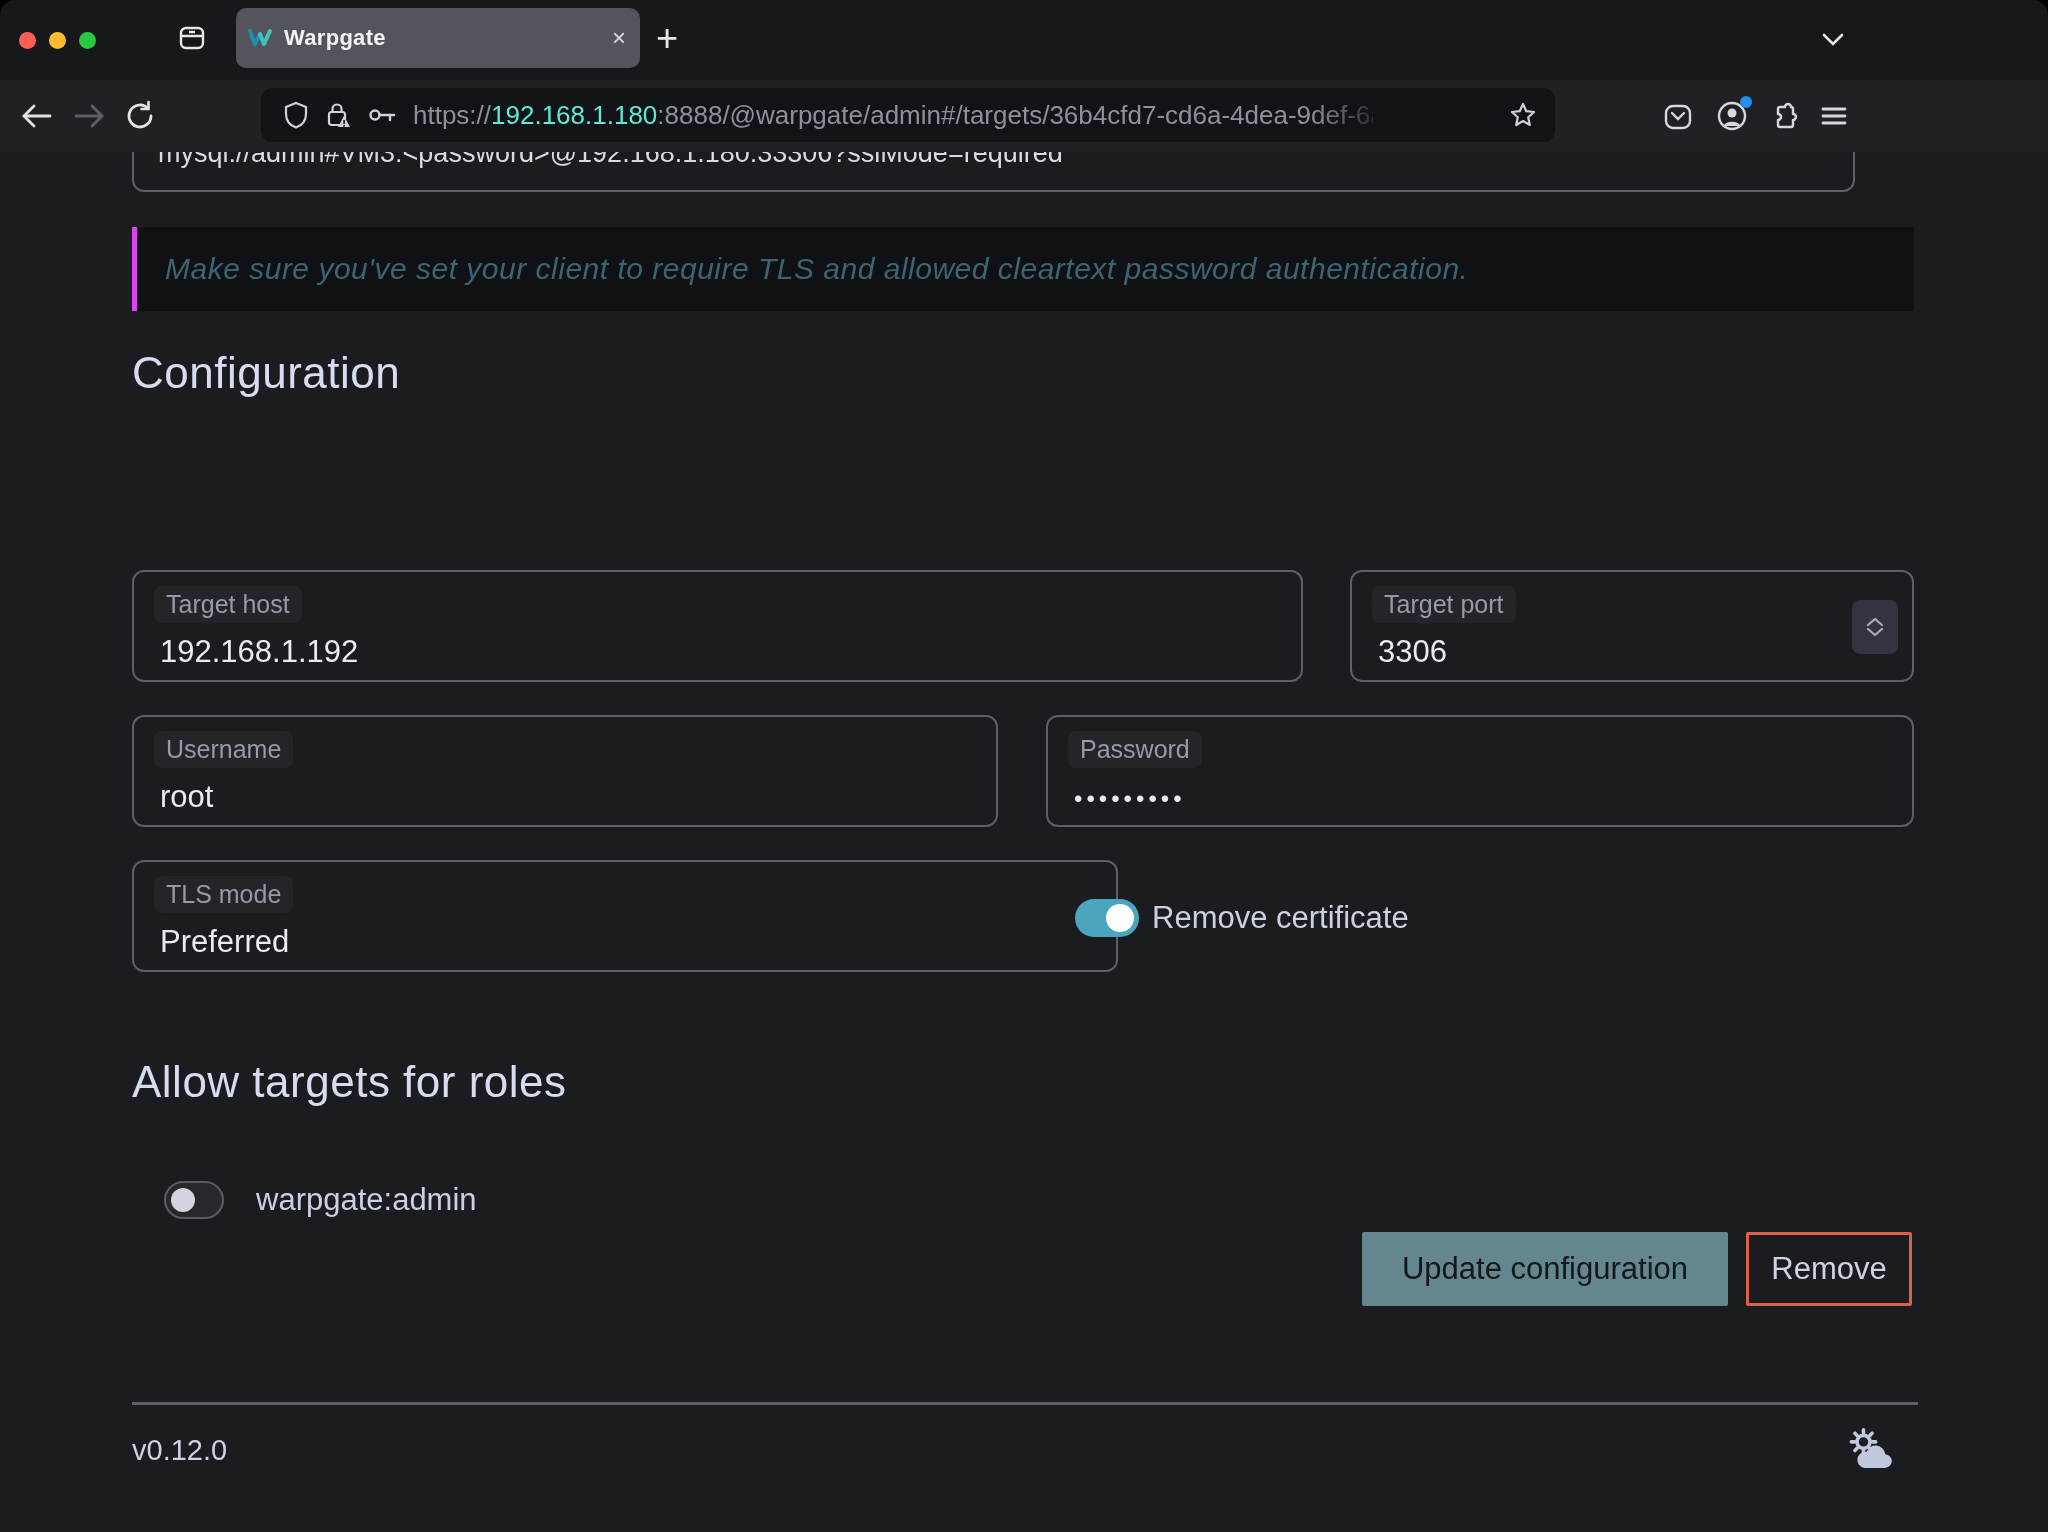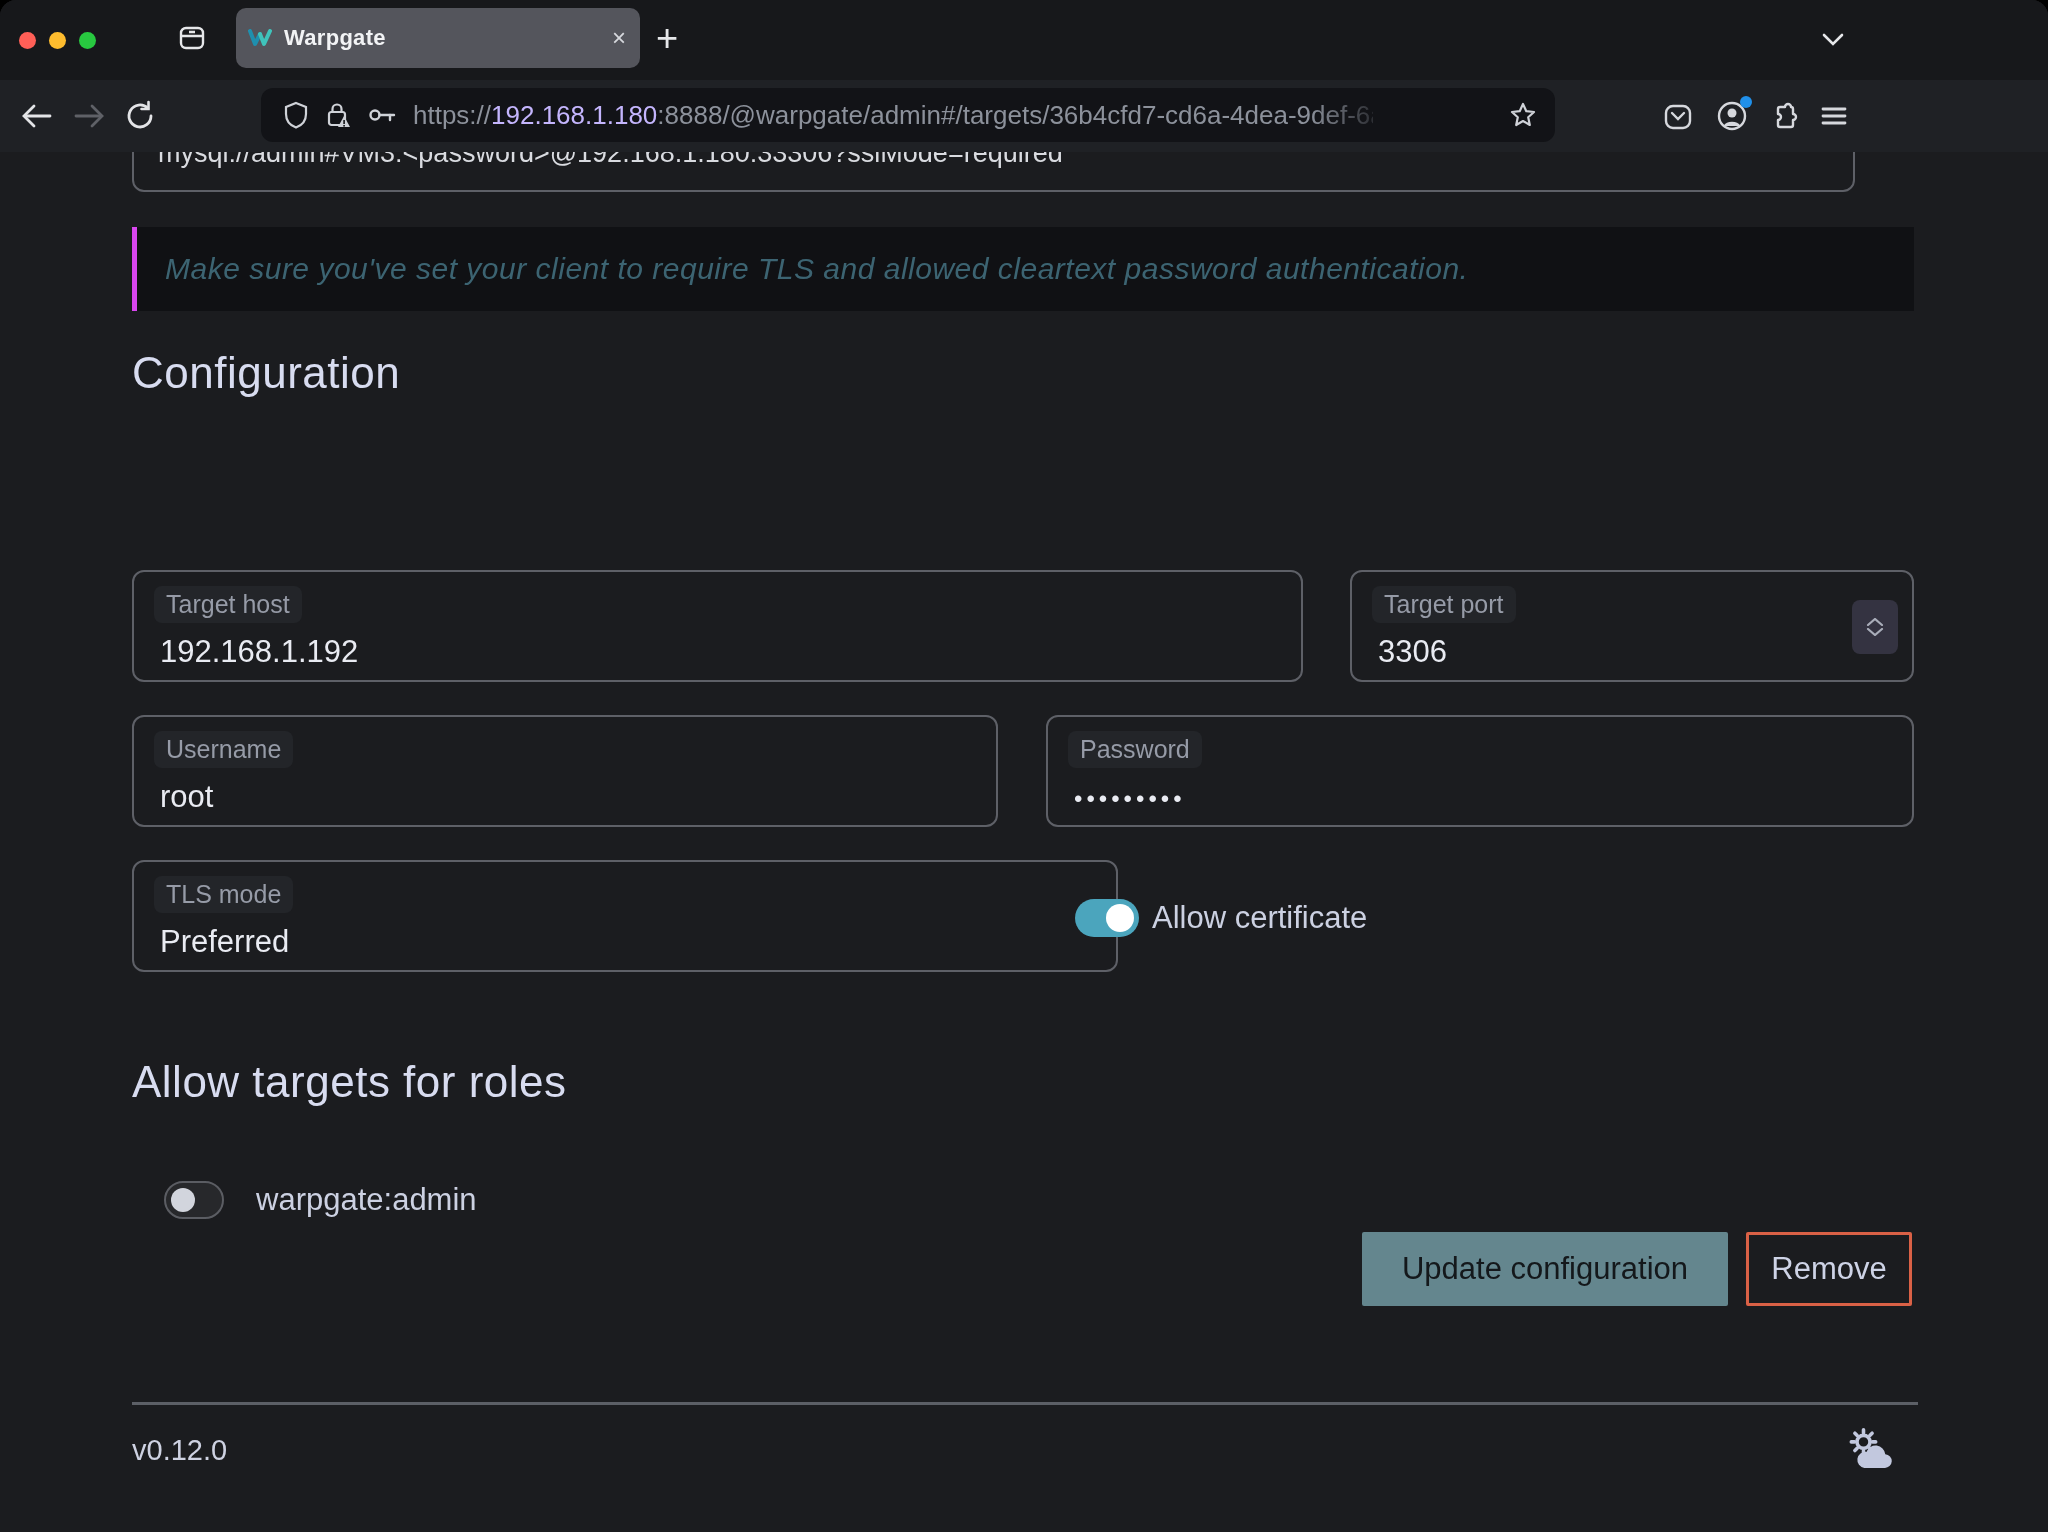--- a/index.html
+++ b/index.html
@@ -22,21 +22,21 @@
   .toolbar{position:absolute;left:0;top:80px;width:2048px;height:72px;background:#1f2125;}
   .navbtn{position:absolute;top:20px;width:34px;height:32px;color:#e3e4e7;}
   .navbtn.back{left:20px}.navbtn.fwd{left:72px;color:#5f6167}.navbtn.reload{left:124px}
   .urlbar{position:absolute;left:261px;top:8px;width:1294px;height:54px;background:#121317;
     border-radius:12px;display:flex;align-items:center;}
   .urlbar .ic{flex:0 0 auto;color:#cfd2d8;}
   .ic.shield{margin-left:22px;width:26px;height:28px;}
   .ic.lock{margin-left:16px;width:26px;height:28px;}
   .ic.key{margin-left:16px;width:30px;height:26px;}
   .urltext{margin-left:16px;font-size:26px;white-space:nowrap;overflow:hidden;max-width:960px;}
-  .urltext .dim{color:#8c919b}.urltext .host{color:#c4b5fd}
+  .urltext .dim{color:#8c919b}.urltext .host{color:#5eead4}
   .urltext .rest{color:#8c919b;
     -webkit-mask-image:linear-gradient(90deg,#000 88%,transparent 99%);
     mask-image:linear-gradient(90deg,#000 88%,transparent 99%);display:inline-block;vertical-align:bottom;}
   .ic.star{margin-left:auto;margin-right:18px;width:28px;height:28px;}
   .toolicon{position:absolute;top:20px;width:32px;height:32px;color:#d6d8dd;}
   .toolicon.pocket{left:1662px}.toolicon.account{left:1716px}
   .toolicon.puzzle{left:1768px}.toolicon.menu{left:1818px}
   .acct-dot{position:absolute;left:24px;top:-4px;width:12px;height:12px;border-radius:50%;background:#2090ea;}
   
   .main{position:absolute;left:0;top:152px;width:2048px;height:1380px;background:#1b1c1f;overflow:hidden;}
@@ -234,21 +234,21 @@
     </div>
 
     <div class="fieldbox box-tls">
       <div class="lbl">TLS mode</div>
       <div class="val">Preferred</div>
     </div>
 
     <div class="toggle tog-verify">
       <div class="knob"></div>
     </div>
-    <div class="toglbl lbl-verify">Allow certificate</div>
+    <div class="toglbl lbl-verify">Remove certificate</div>
 
     <div class="h1" style="top:905px;">Allow targets for roles</div>
 
     <div class="toggle tog-role">
       <div class="knob"></div>
     </div>
     <div class="toglbl lbl-role">warpgate:admin</div>
 
     <div class="btn btn-update">Update configuration</div>
     <div class="btn btn-remove">Remove</div>

